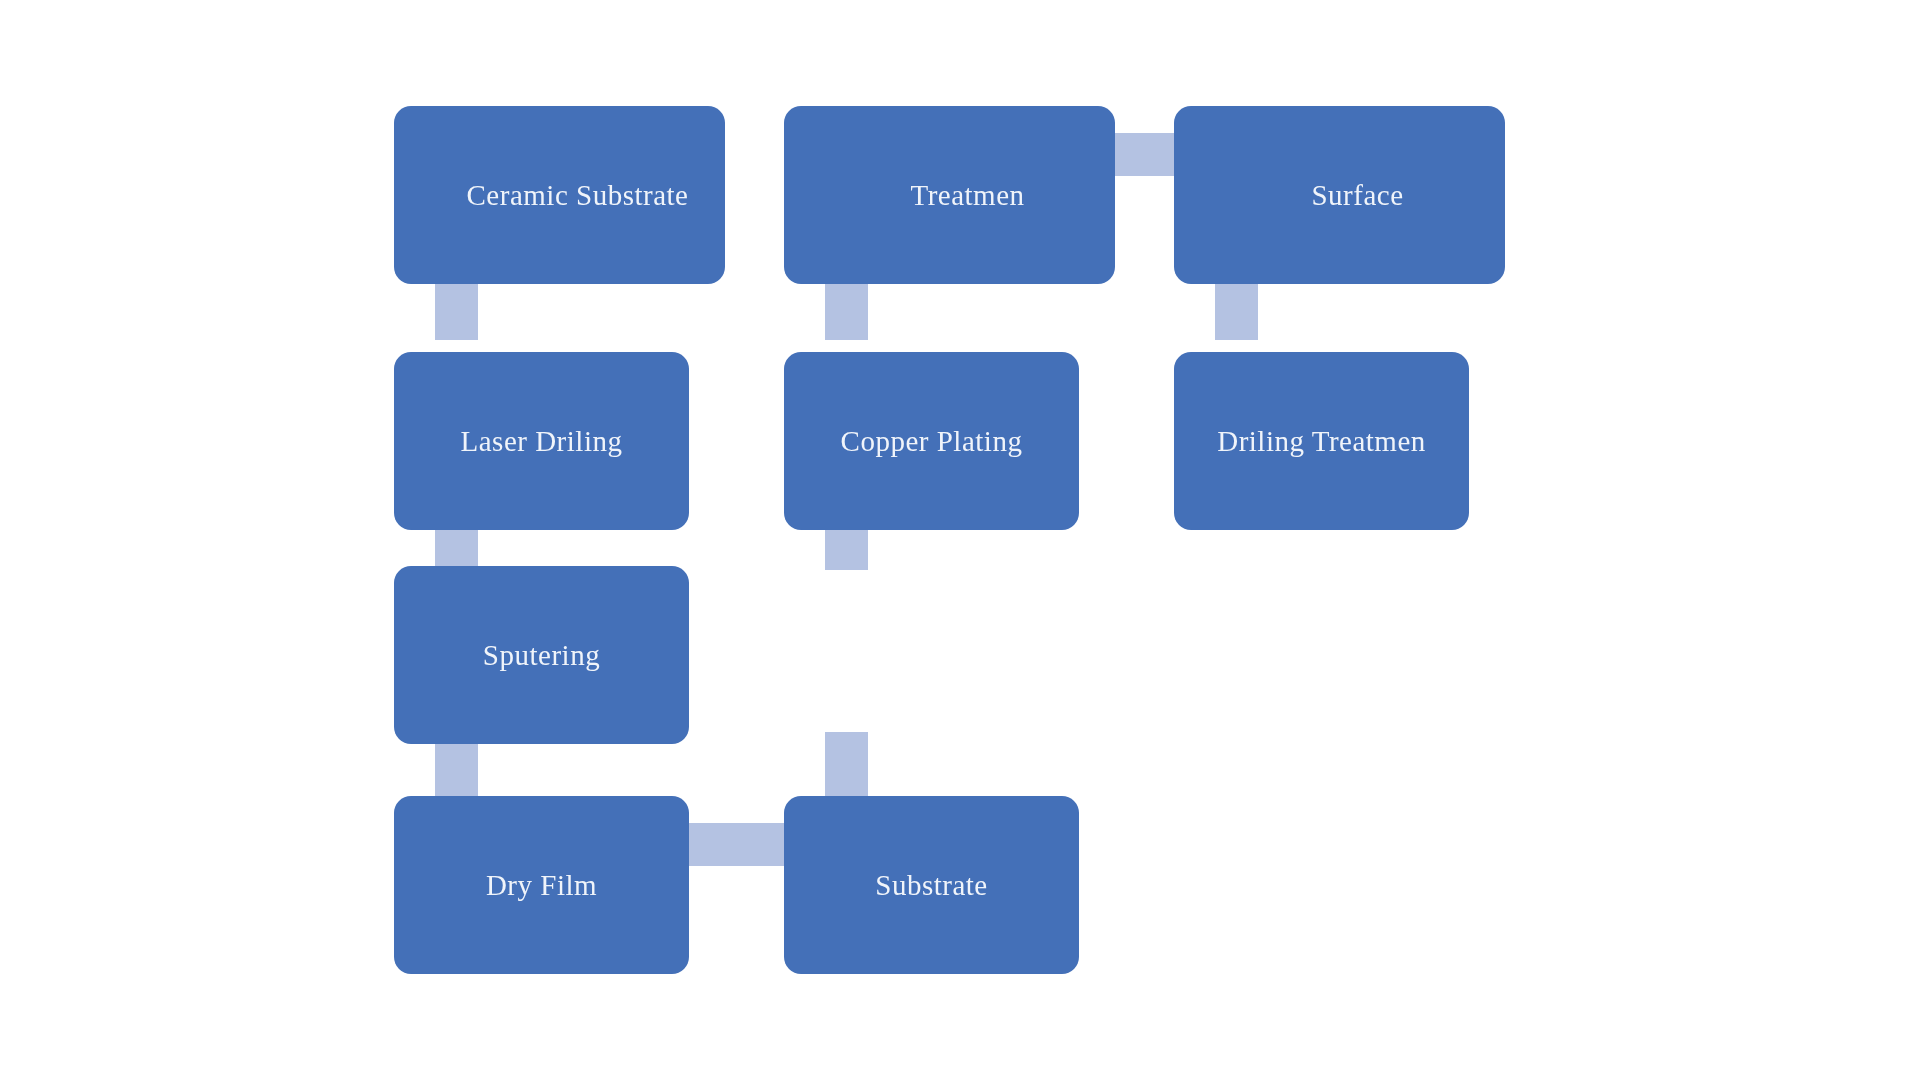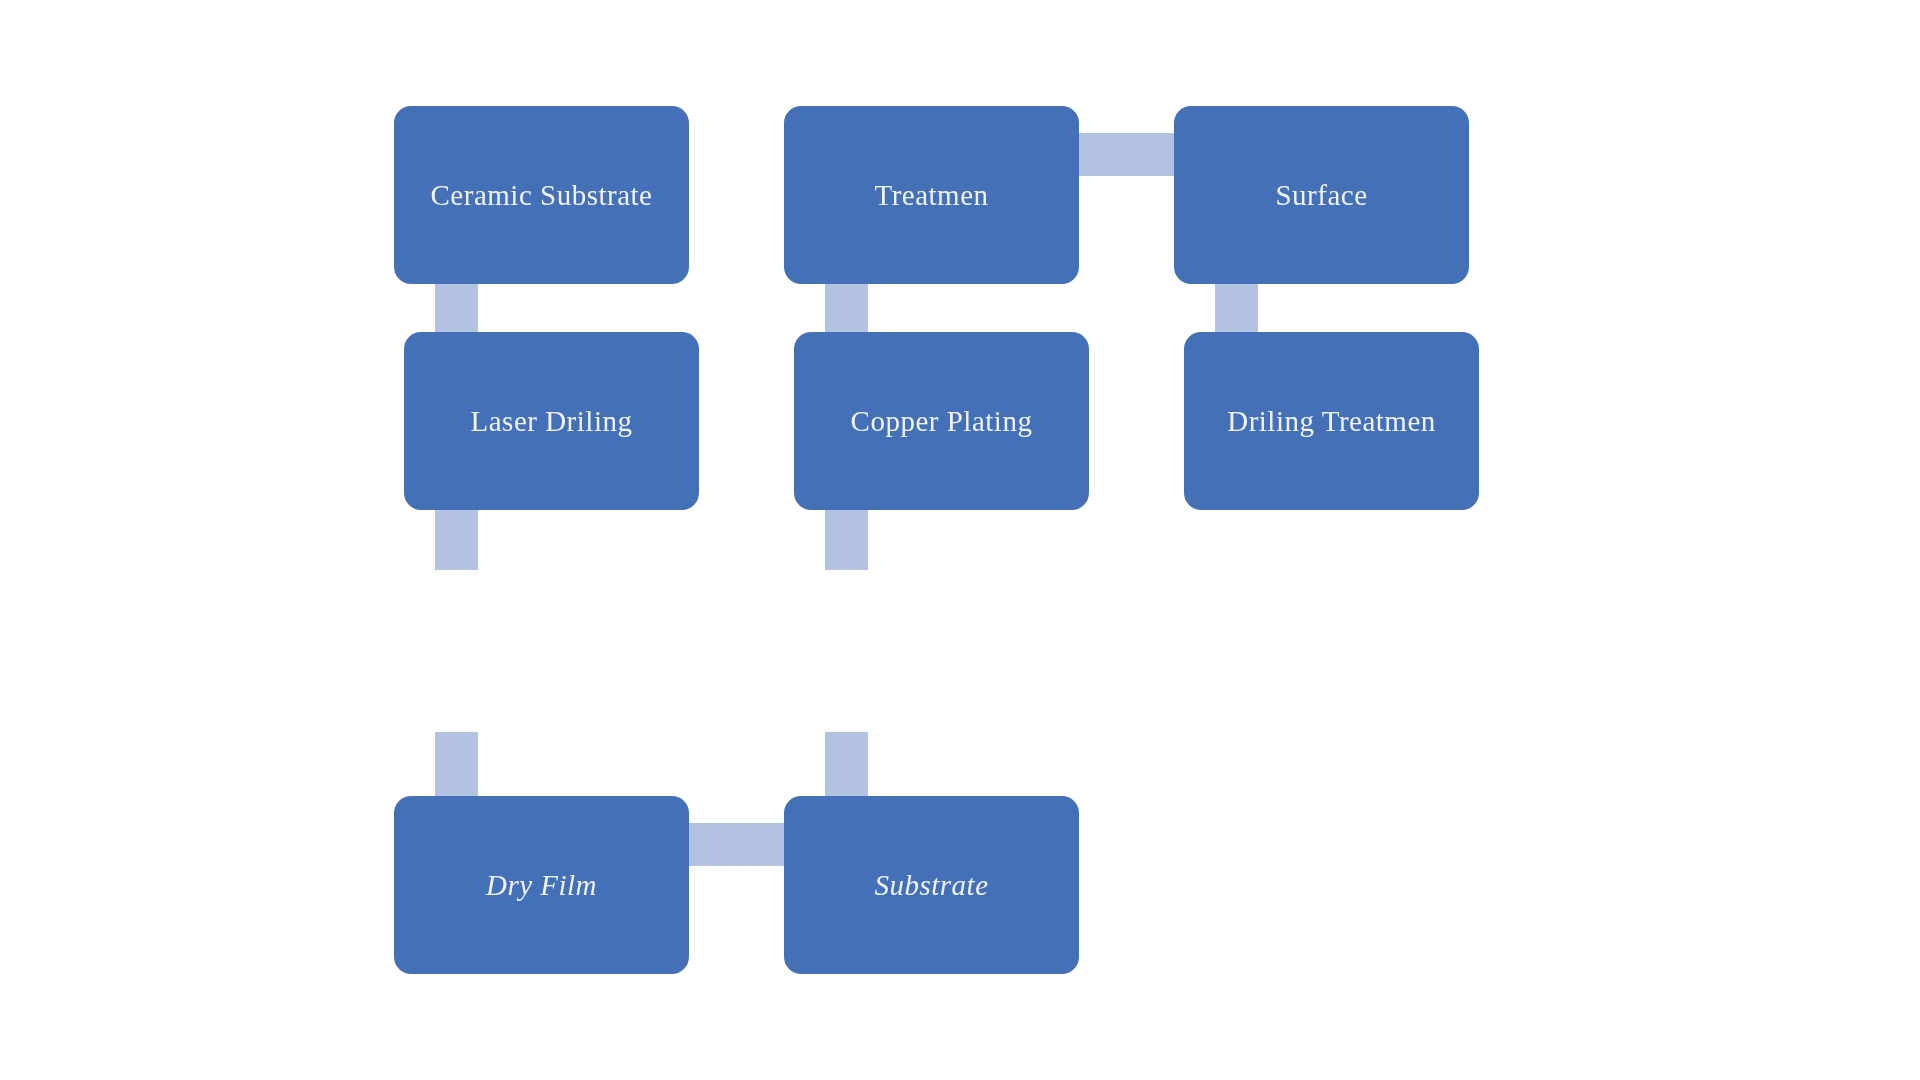--- a/index.html
+++ b/index.html
@@ -40,24 +40,24 @@
     background: var(--connector, #B4C2E2);
     z-index: 1;
   }
   .vconn { width: 43px; height: 68px; }
   .hconn { height: 43px; width: 120px; }
 
   
   .c1 { left: 394px; }
   .c2 { left: 784px; }
   .c3 { left: 1174px; }
-  .r1 { top: 106px; }
-  .r2 { top: 332px; margin-left: 10px; }
+  .r1 { top: 106px; padding-left: 36px; }
+  .r2 { top: 352px; }
   .r3 { top: 566px; }
-  .r4 { top: 796px; font-style: italic; }
+  .r4 { top: 796px; }
 </style>
 </head>
 <body>
 
 <div class="canvas">
 
   <div class="conn vconn" style="left:435px; top:272px;"></div>
   <div class="conn vconn" style="left:435px; top:502px;"></div>
   <div class="conn vconn" style="left:435px; top:732px;"></div>
   <div class="conn hconn" style="left:680px; top:823px;"></div>
@@ -65,20 +65,23 @@
   <div class="conn vconn" style="left:825px; top:502px;"></div>
   <div class="conn vconn" style="left:825px; top:272px;"></div>
   <div class="conn hconn" style="left:1070px; top:133px;"></div>
   <div class="conn vconn" style="left:1215px; top:272px;"></div>
 
   <div class="node c1 r1">
     <span class="node-label">Ceramic Substrate</span>
   </div>
   <div class="node c1 r2">
     <span class="node-label">Laser Driling</span>
+  </div>
+  <div class="node c1 r3">
+    <span class="node-label">Sputering</span>
   </div>
   <div class="node c1 r4">
     <span class="node-label">Dry Film</span>
   </div>
 
   <div class="node c2 r1">
     <span class="node-label">Treatmen</span>
   </div>
   <div class="node c2 r2">
     <span class="node-label">Copper Plating</span>

